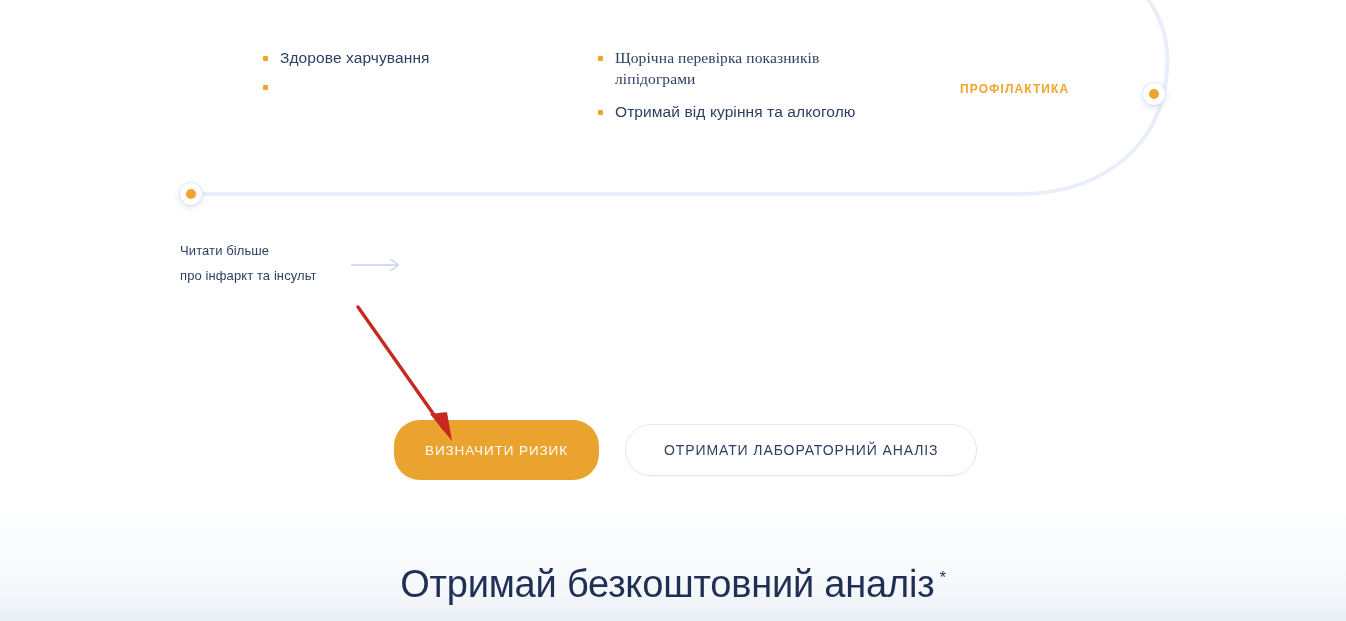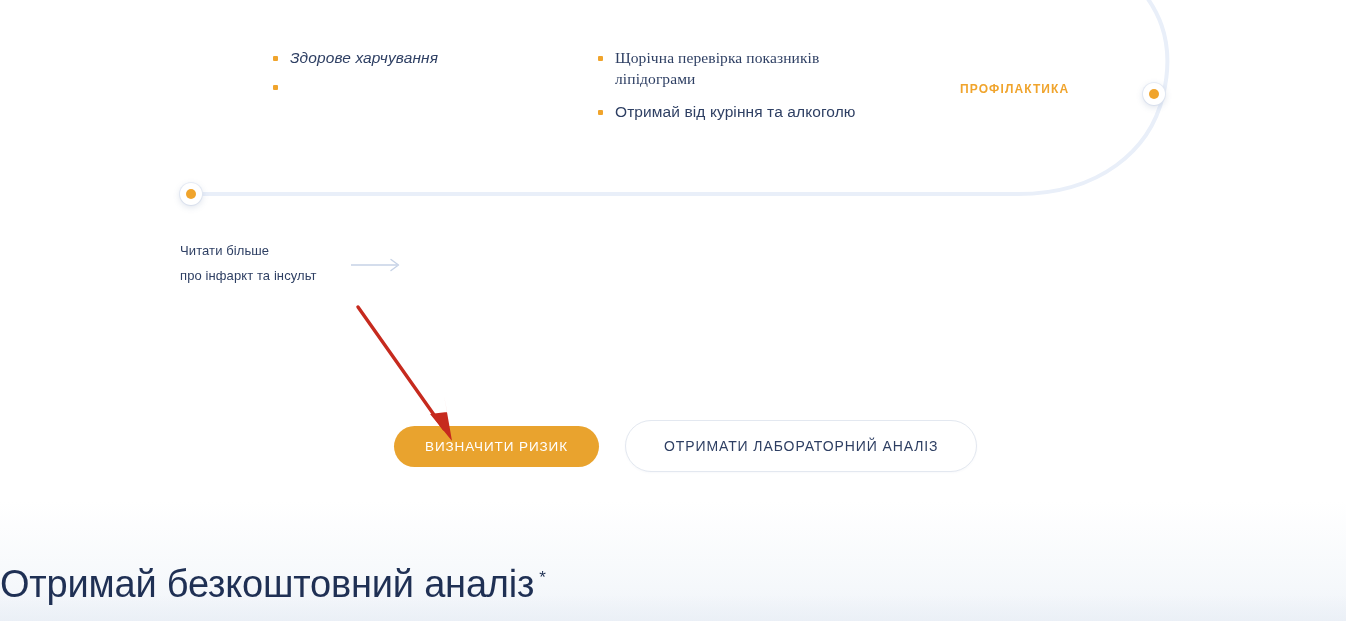--- a/index.html
+++ b/index.html
@@ -94,21 +94,21 @@
   .bullets li:last-child { margin-bottom: 0; }
   .bullets li .bullet-mark {
     position: absolute;
     left: 5px;
     top: 8px;
     width: 5px;
     height: 5px;
     border-radius: 1px;
     background: #F0A42C;
   }
-  #bullets-left  { left: 268px; top: 48px; width: 310px; font-style: italic; }
+  #bullets-left  { left: 258px; top: 48px; width: 310px; }
   #bullets-right { left: 593px; top: 48px; width: 300px; }
 
   
   #section-label {
     position: absolute;
     left: 960px;
     top: 82px;
     color: #F0A42C;
     font-size: 12px;
     font-weight: bold;
@@ -148,21 +148,21 @@
   .btn {
     border: none;
     outline: none;
     cursor: pointer;
     font-family: "Liberation Sans", sans-serif;
     letter-spacing: .9px;
     white-space: nowrap;
   }
   #btn-primary {
     width: 205px;
-    height: 41px;
+    height: 60px;
     border-radius: 26px;
     background: #E9A32E;
     color: #ffffff;
     font-size: 13.5px;
   }
   #btn-secondary {
     height: 52px;
     padding: 0 38px;
     border-radius: 28px;
     background: #ffffff;
@@ -181,20 +181,21 @@
     height: 150px;
     pointer-events: none;
   }
 
   
   #bottom-heading {
     position: absolute;
     left: 0;
     right: 0;
     top: 563px;
+    text-align: center;
     color: #1F3054;
     font-size: 38px;
     letter-spacing: -.2px;
   }
   #bottom-heading .asterisk {
     font-size: 17px;
     vertical-align: super;
     margin-left: 5px;
     color: #1F3054;
   }

